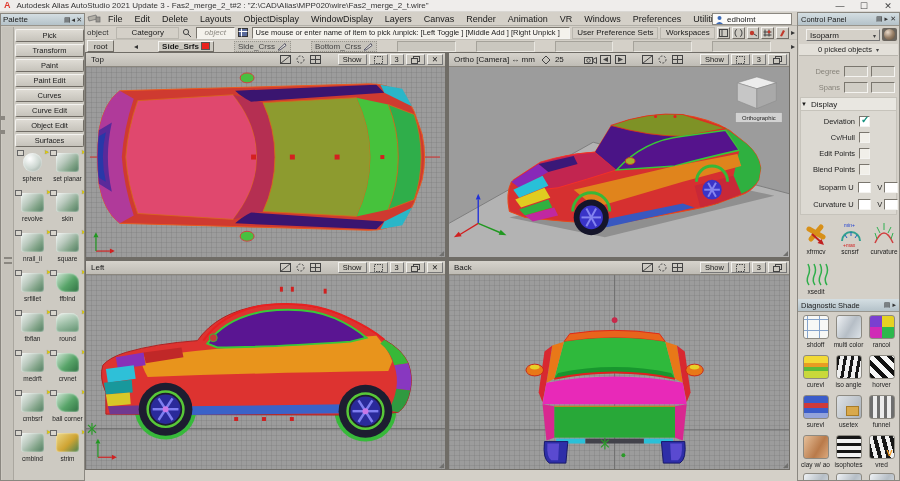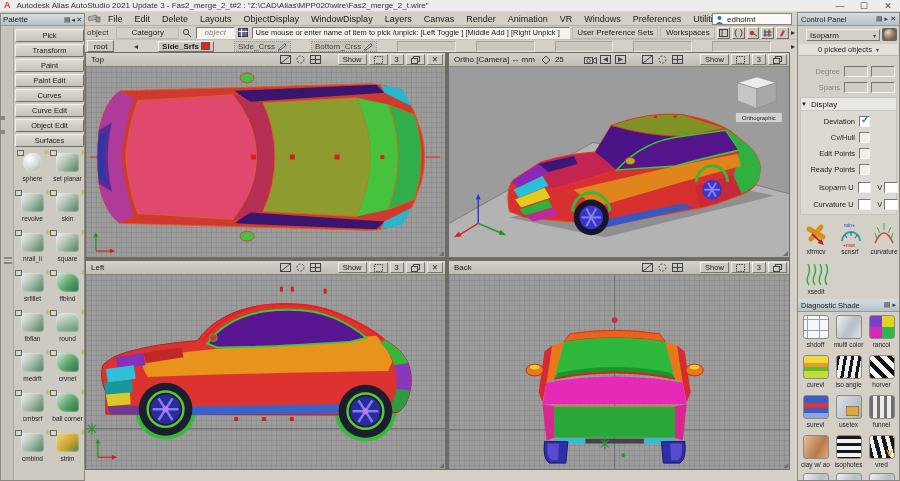--- a/index.html
+++ b/index.html
@@ -761,21 +761,21 @@
             <span class="rl">Cv/Hull</span>
             <span class="cpbox k-false"></span>
           </div>
 
           <div class="cprow" style="position:relative;margin-bottom:2px;">
             <span class="rl">Edit Points</span>
             <span class="cpbox k-false"></span>
           </div>
 
           <div class="cprow" style="position:relative;margin-bottom:2px;">
-            <span class="rl">Ready Points</span>
+            <span class="rl">Blend Points</span>
             <span class="cpbox k-false"></span>
           </div>
         </div>
       <div class="cprow" style="top:82px;">
         <span class="rl">Isoparm U</span>
         <span class="cpbox" style="width:14px;"></span>
         <span class="vlab">V</span>
         <span class="cpbox" style="width:14px;"></span>
       </div>
       <div class="cprow" style="top:99px;">

